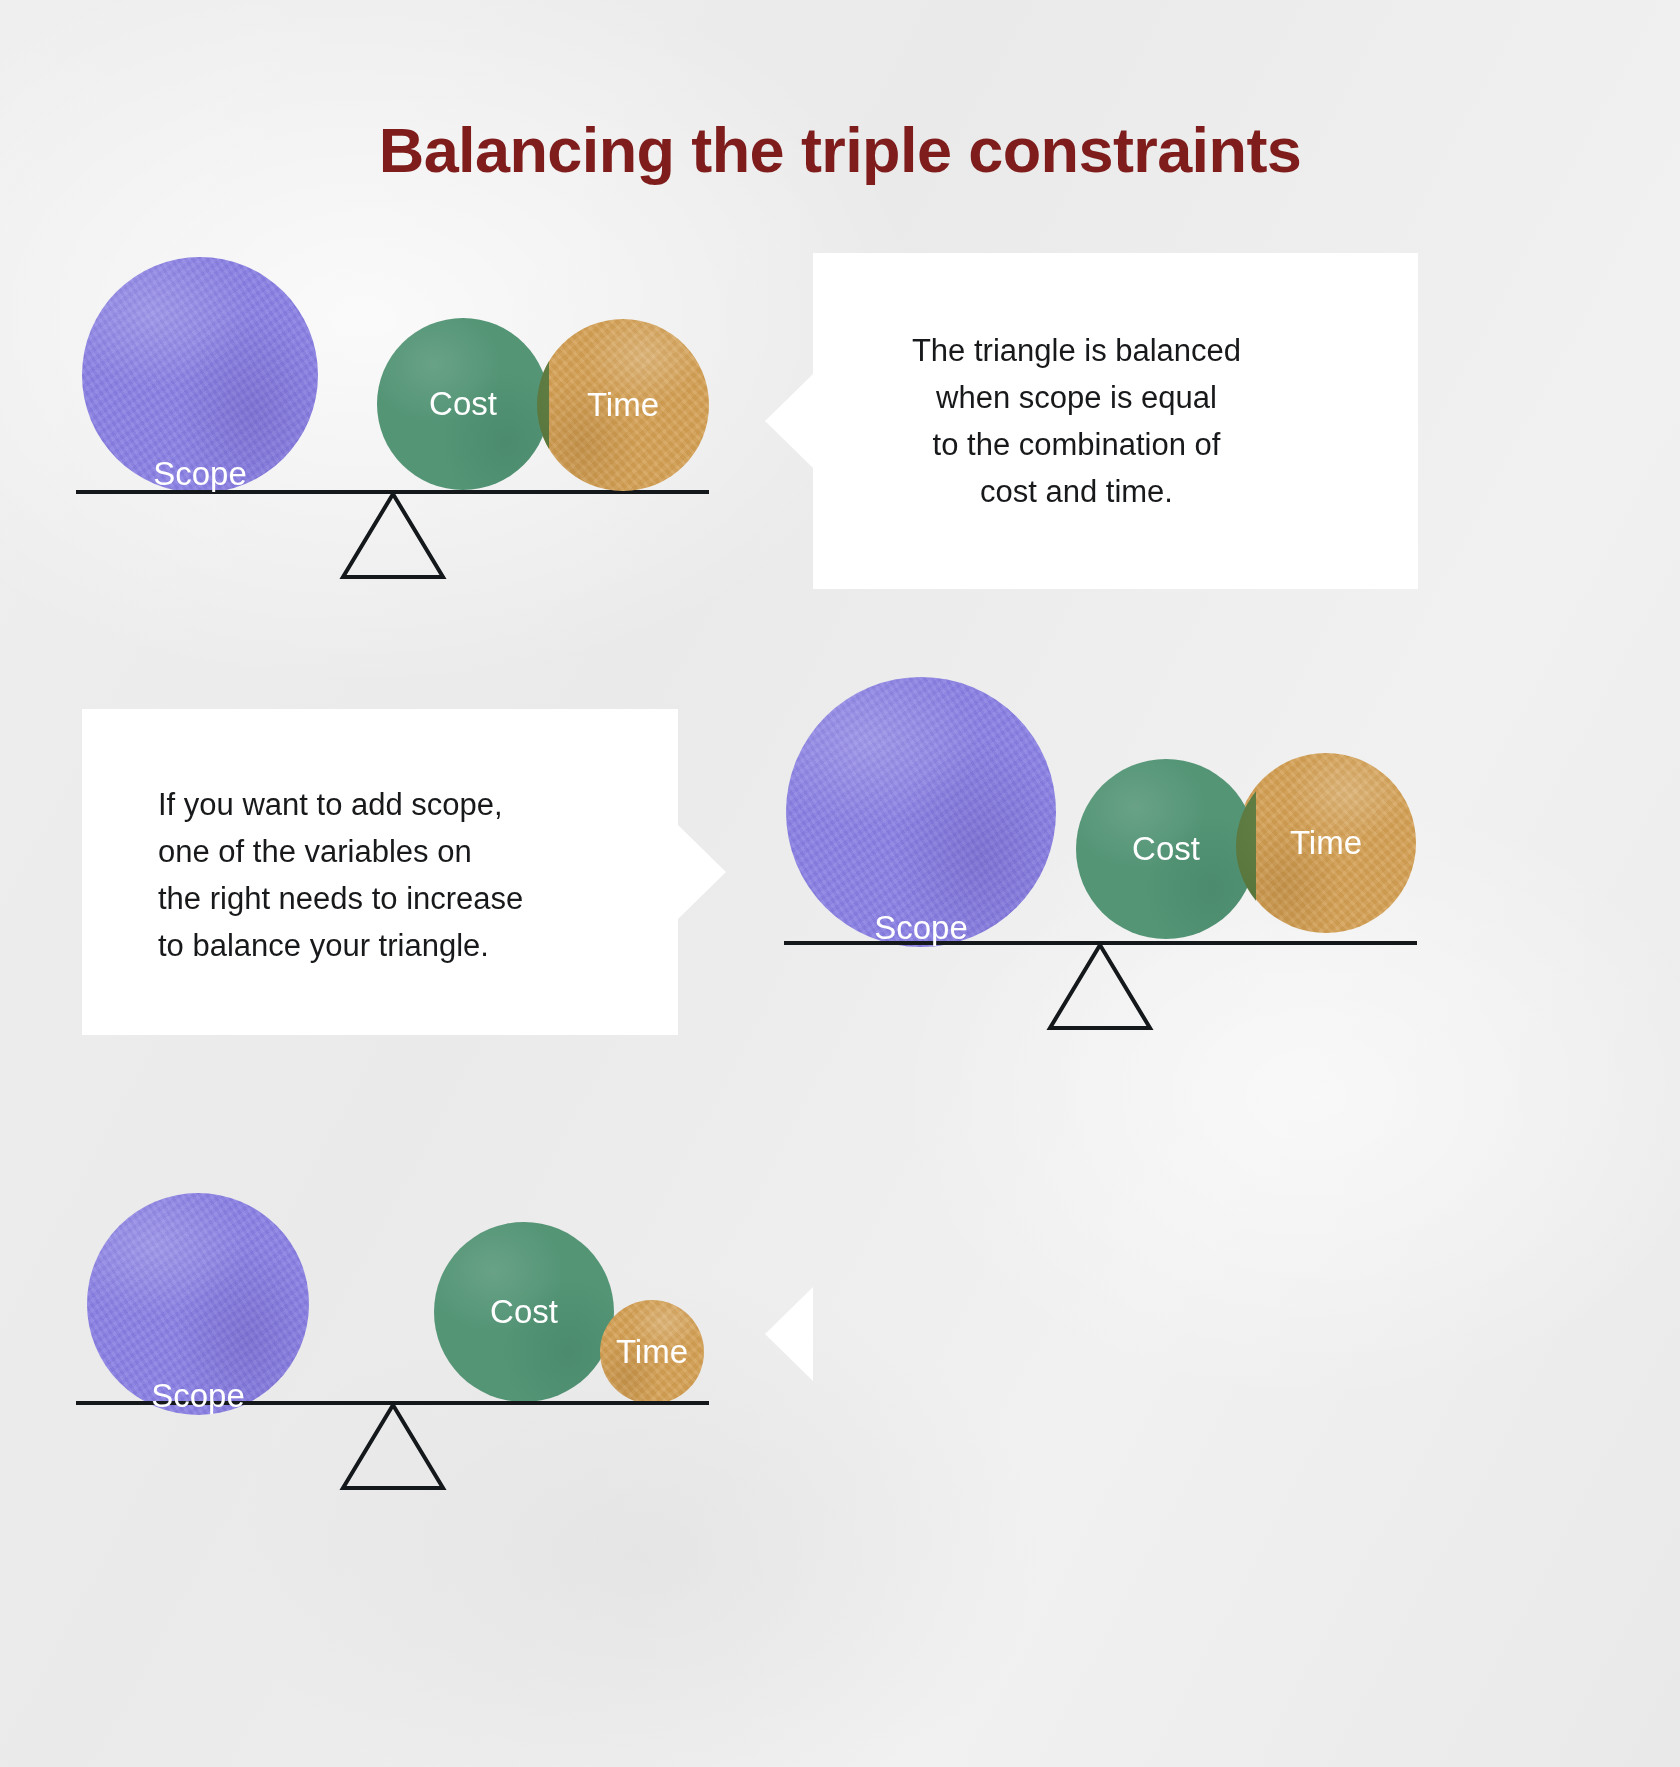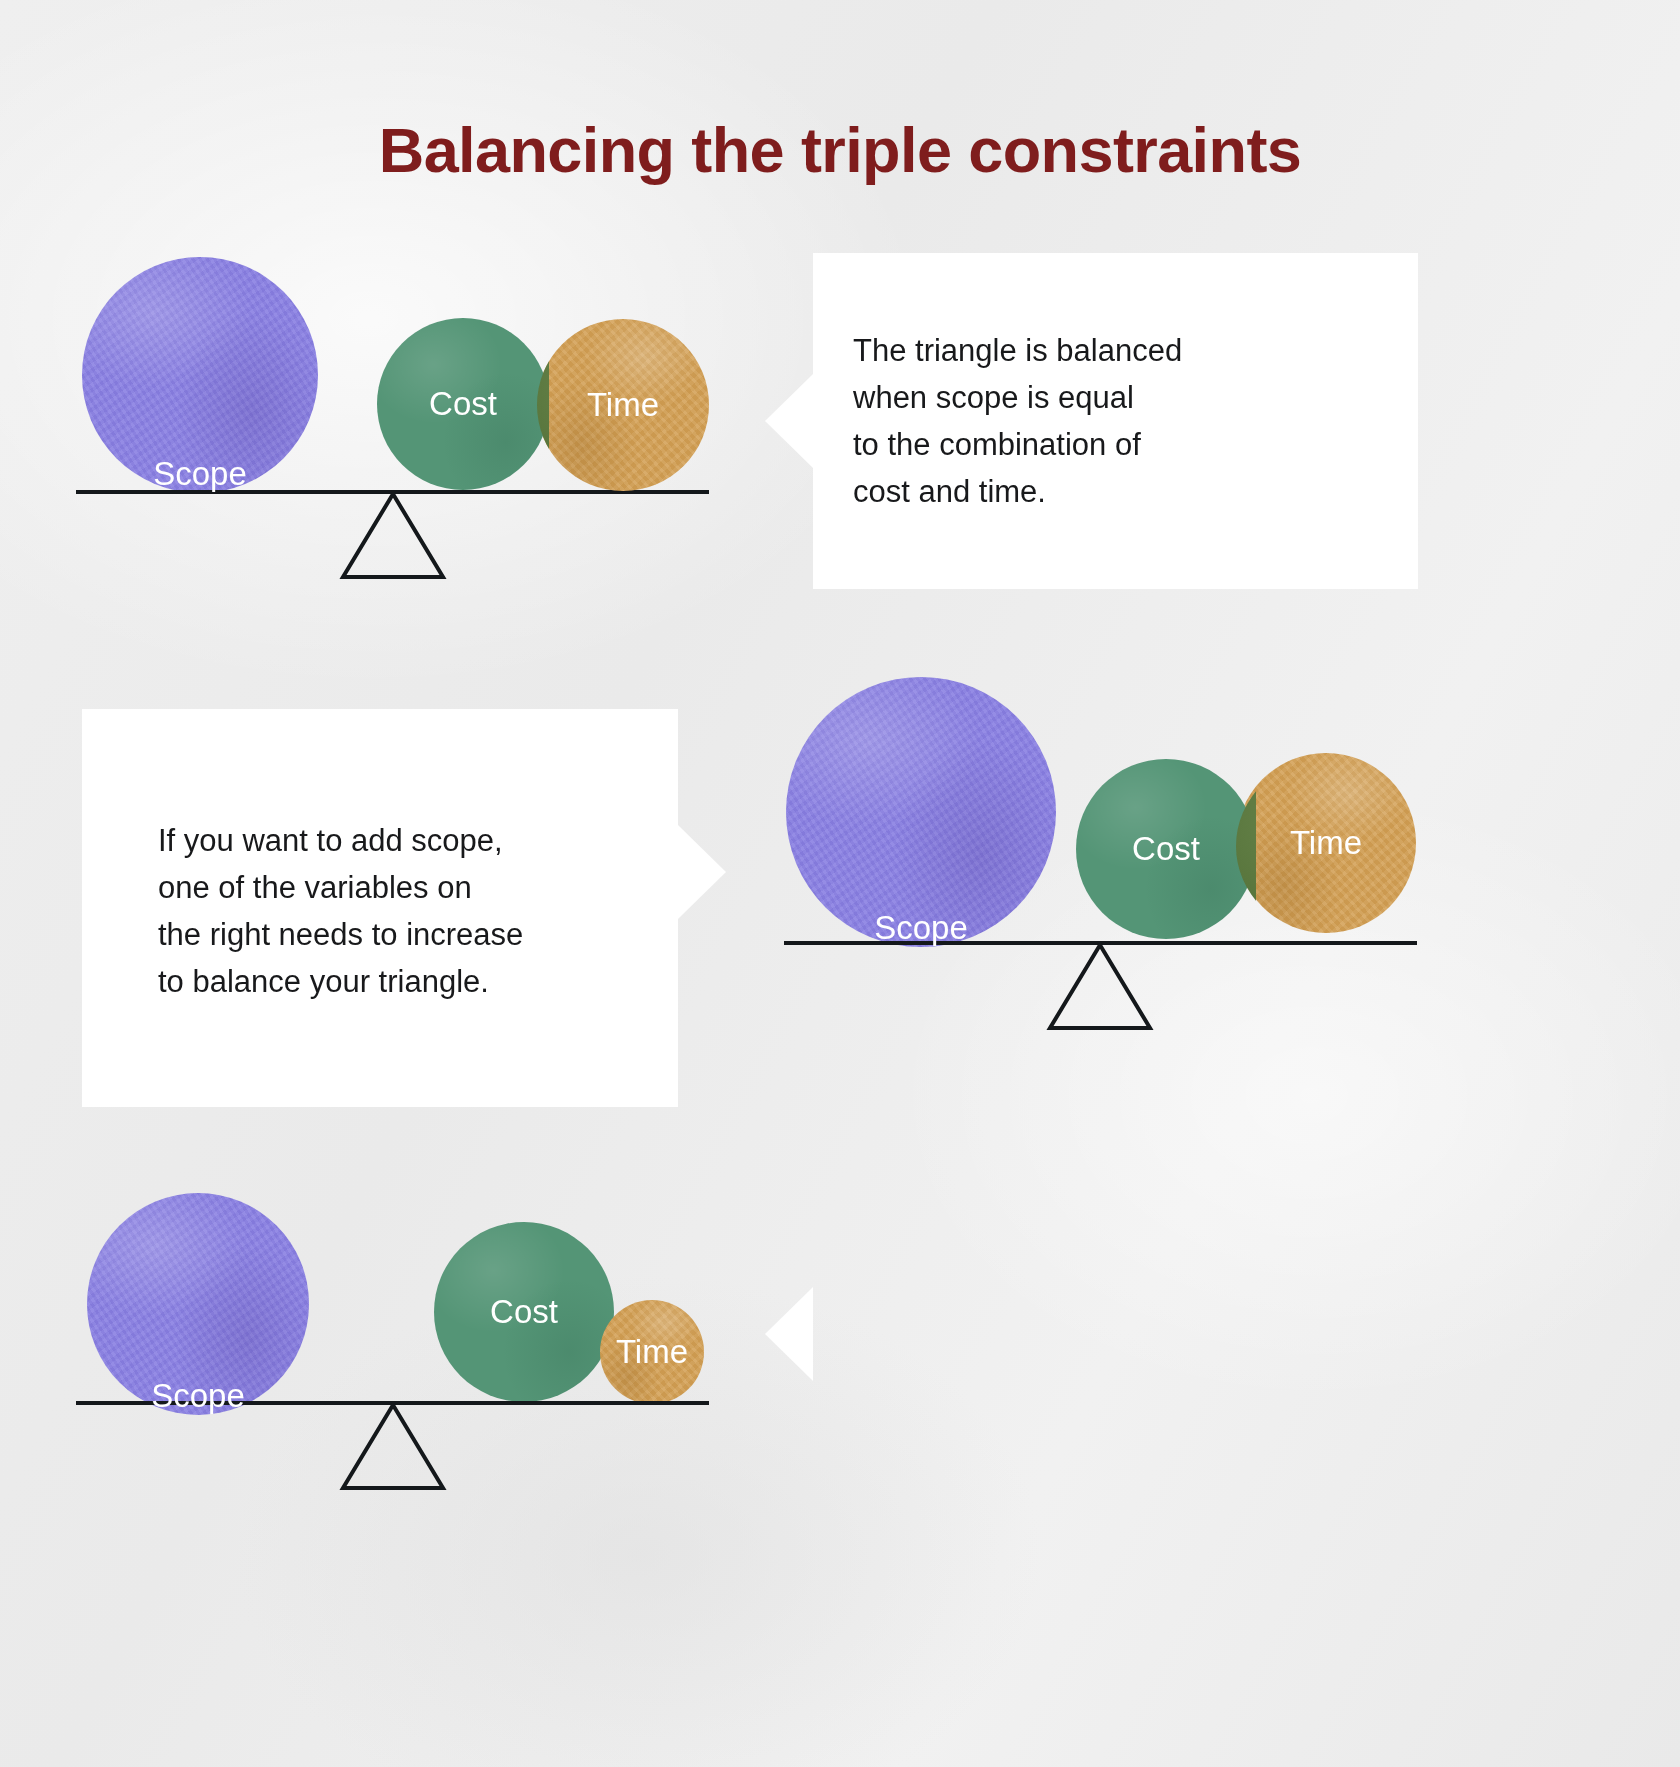--- a/index.html
+++ b/index.html
@@ -112,21 +112,21 @@
     box-sizing: border-box;
     display: flex;
     align-items: center;
   }
   .callout .callout-text {
     color: #18191b;
     font-size: 31px;
     line-height: 1.52;
     white-space: pre-line;
   }
-  .callout.align-right .callout-text { text-align: left; width: 100%; }
+  .callout.align-right .callout-text { text-align: center; width: 100%; }
   .callout.align-left  .callout-text { text-align: left;  width: 100%; }
 
   
   .notch {
     position: absolute;
     width: 0;
     height: 0;
   }
   .notch.point-left {
     border-top: 47px solid transparent;
@@ -198,21 +198,21 @@
               clip-path: inset(0 160px 0 0);"></div>
 
   <div class="beam" style="left:784px; top:941px; width:633px;"></div>
 
   <div class="fulcrum" style="left:1046px; top:942px;">
     <svg width="108" height="90" viewBox="0 0 108 90">
       <path d="M54 3 L104 86 L4 86 Z" fill="none" stroke="#14181b" stroke-width="4" stroke-linejoin="miter"></path>
     </svg>
   </div>
 
-  <div class="callout align-left" style="left:82px; top:709px; width:596px; height:398px; padding:6px 40px 0 76px;">
+  <div class="callout align-left" style="left:82px; top:709px; width:596px; height:326px; padding:6px 40px 0 76px;">
     <span class="callout-text">If you want to add scope,
 one of the variables on
 the right needs to increase
 to balance your triangle.</span>
   </div>
   <div class="notch point-right" style="left:678px; top:825px;"></div>
 </div>
 
 <div class="scale" style="left:0; top:0; width:1680px; height:1767px;">
 

